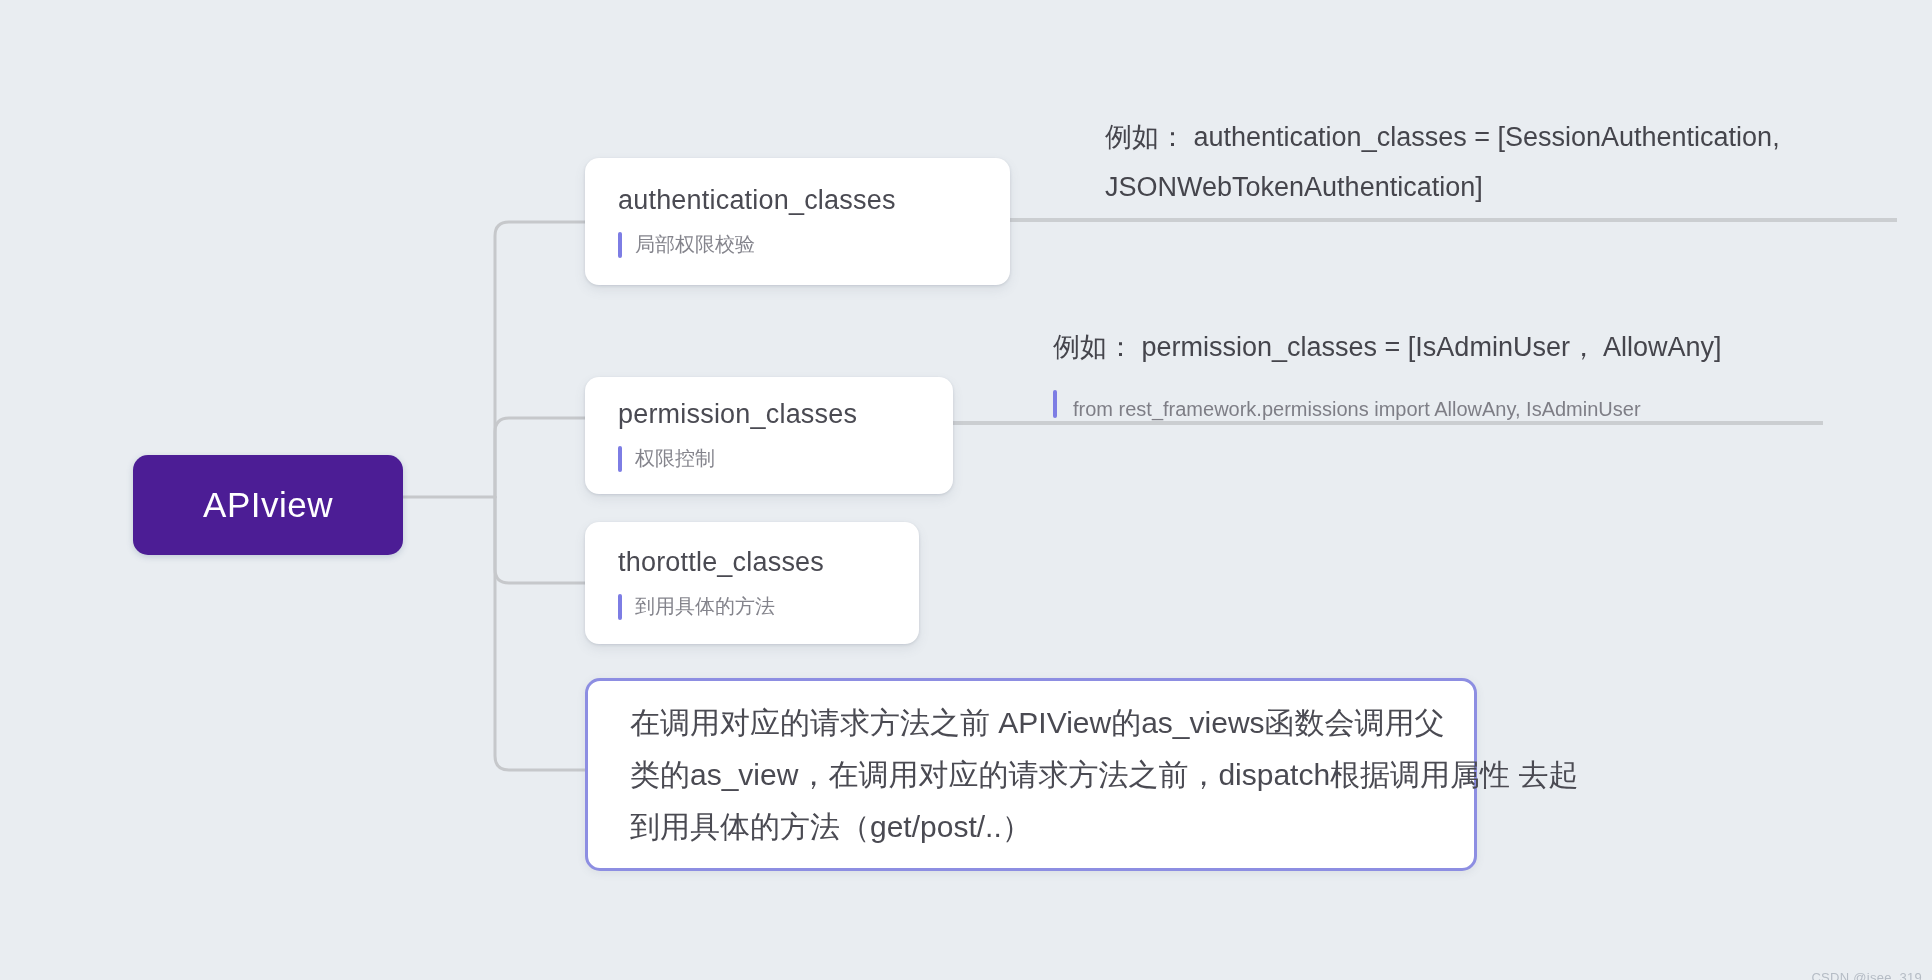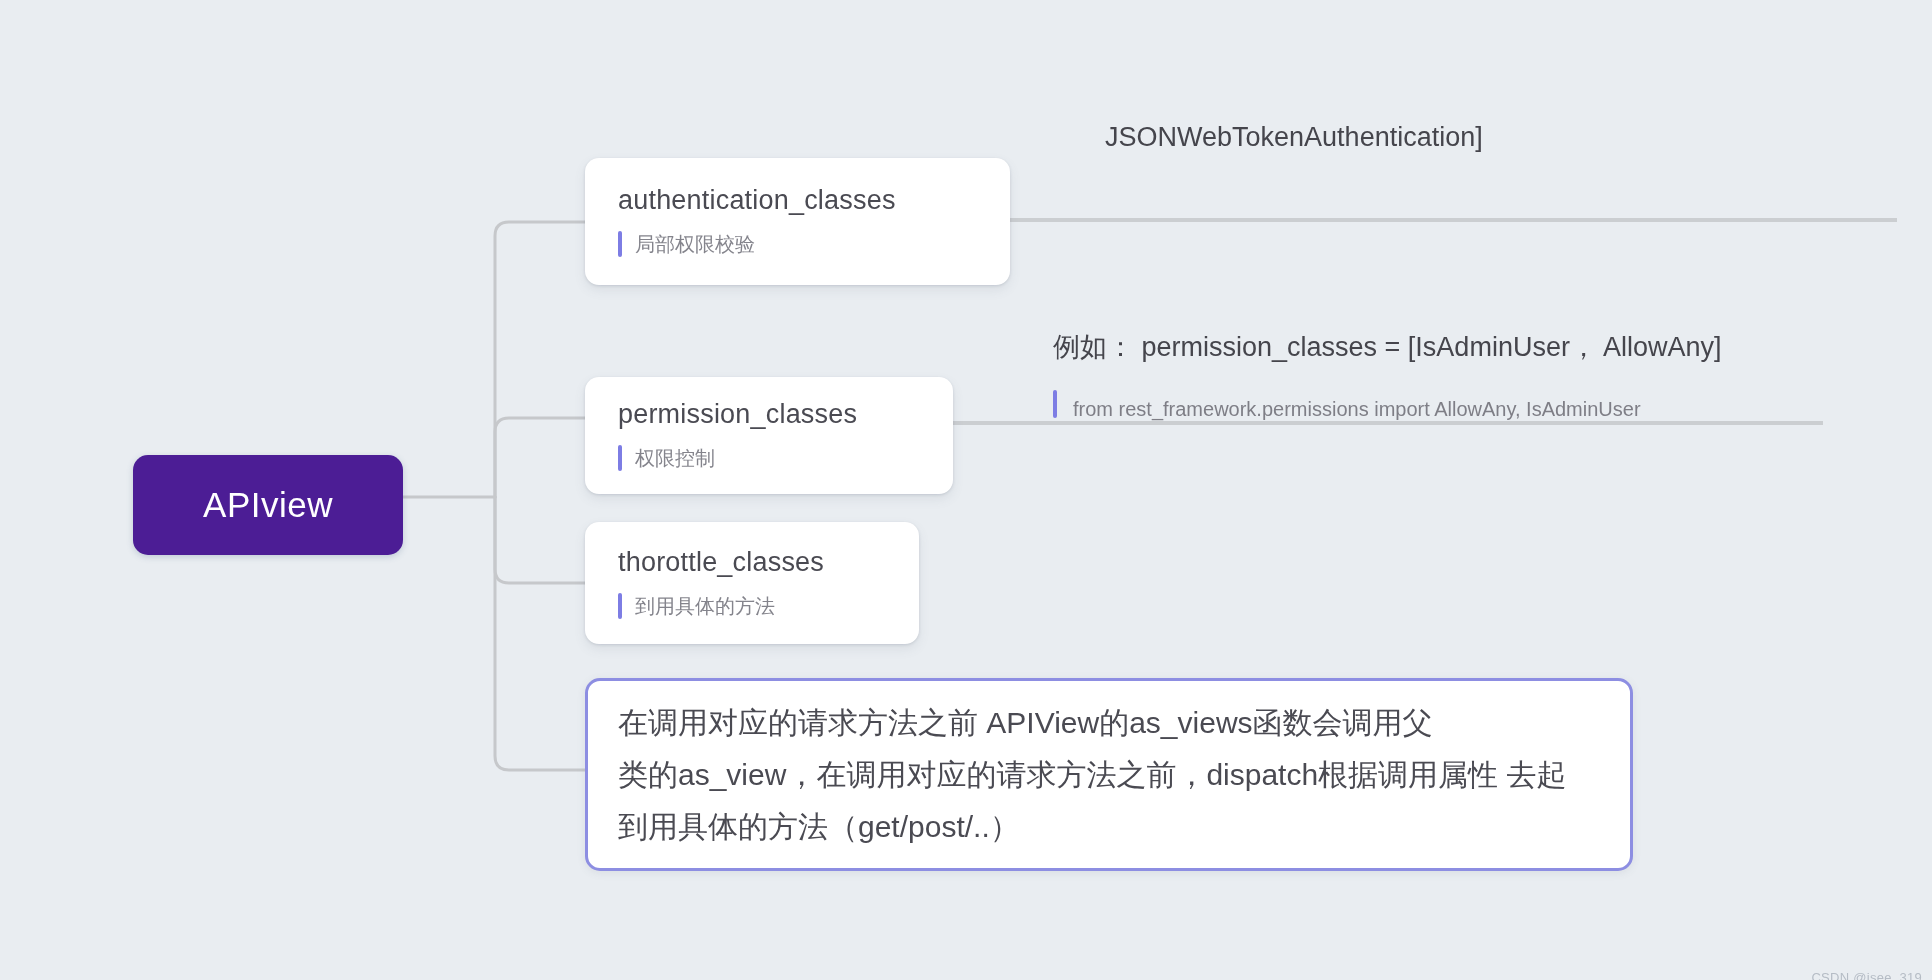--- a/index.html
+++ b/index.html
@@ -27,21 +27,21 @@
     gap: 15px;
   }
   .node-title {
     font-size: 27px;
     color: #4a4a52;
     letter-spacing: 0.2px;
     white-space: nowrap;
   }
   .note-row {
     display: flex;
-    align-items: flex-start;
+    align-items: flex-end;
   }
   .note-marker {
     width: 4px;
     height: 26px;
     border-radius: 2px;
     background: #7d7de4;
     margin-right: 13px;
     flex: 0 0 auto;
   }
   .note-text {
@@ -64,29 +64,29 @@
     color: #ffffff;
     font-size: 35px;
     letter-spacing: 0.5px;
   }
   #node-authentication { left: 585px; top: 158px; width: 425px; height: 127px; }
   #node-permission     { left: 585px; top: 377px; width: 368px; height: 117px; }
   #node-throttle       { left: 585px; top: 522px; width: 334px; height: 122px; }
   #node-dispatch {
     position: absolute;
     left: 585px; top: 678px;
-    width: 1048px; height: 193px;
+    width: 892px; height: 193px;
     background: #ffffff;
     border: 3px solid #8d8ee2;
     border-radius: 15px;
     box-shadow: 0 2px 8px rgba(90,100,120,0.10);
     display: flex;
     flex-direction: column;
     justify-content: center;
-    padding: 0 30px;
+    padding: 0 42px;
   }
   #node-dispatch .body-line {
     font-size: 30px;
     line-height: 52px;
     color: #4a4a52;
     white-space: nowrap;
   }
   .annotation-example {
     position: absolute;
     font-size: 27px;
@@ -157,20 +157,21 @@
   </div>
 </div>
 
 <div id="node-dispatch">
   <div class="body-line">在调用对应的请求方法之前  APIView的as_views函数会调用父</div>
   <div class="body-line">类的as_view，在调用对应的请求方法之前，dispatch根据调用属性 去起</div>
   <div class="body-line">到用具体的方法（get/post/..）</div>
 </div>
 
 <div class="annotation-example" id="annotation-auth">
+  <div>例如： authentication_classes = [SessionAuthentication,</div>
   <div>JSONWebTokenAuthentication]</div>
 </div>
 
 <div class="annotation-example" id="annotation-perm-example">
   <div>例如： permission_classes = [IsAdminUser， AllowAny]</div>
 </div>
 
 <div id="annotation-perm-note">
   <span class="note-marker"></span>
   <span class="note-text">from rest_framework.permissions import AllowAny, IsAdminUser</span>

